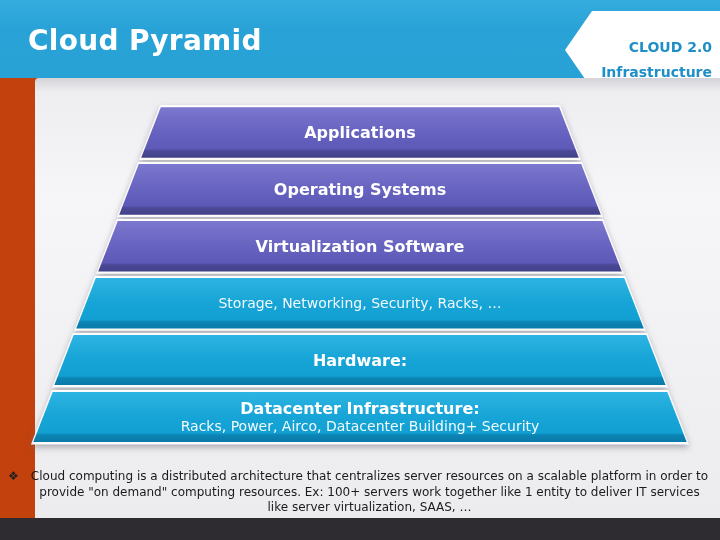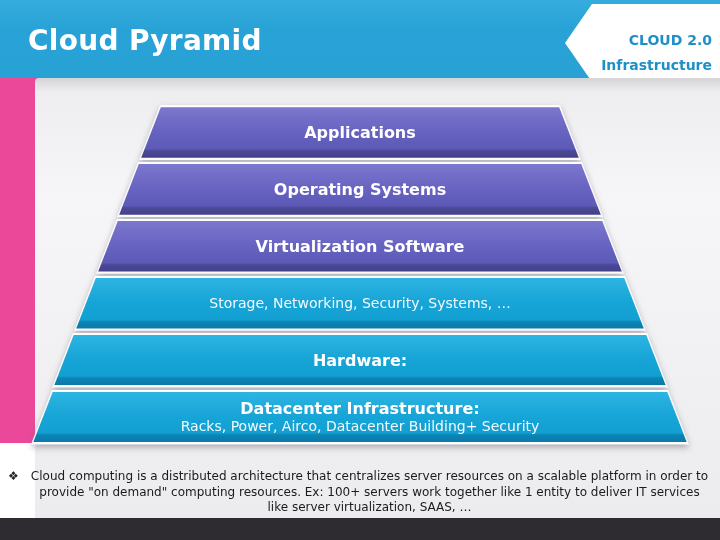--- a/index.html
+++ b/index.html
@@ -1,34 +1,34 @@
 <!DOCTYPE html>
 <html><head>
 <meta charset="utf-8">
 <style>
   html,body{margin:0;padding:0;}
   body{
     width:720px;height:540px;position:relative;overflow:hidden;
     background:#ffffff;
     font-family:"DejaVu Sans","Liberation Sans",sans-serif;
   }
-  .slide{position:absolute;inset:0;width:720px;height:443px;background:#ec4899;}
+  .slide{position:absolute;inset:0;width:720px;height:540px;background:#c2410c;}
 
   
   .header{
     position:absolute;left:0;top:0;width:720px;height:78px;
     background:linear-gradient(180deg,#36acde 0%,#29a3d7 35%,#28a1d5 100%);
   }
   .header-title{
     position:absolute;left:28px;top:24px;
     font-size:28px;font-weight:bold;color:#ffffff;letter-spacing:.3px;
     white-space:nowrap;
   }
   .badge{
-    position:absolute;left:565px;top:4px;width:155px;height:78px;
+    position:absolute;left:565px;top:11px;width:155px;height:78px;
     background:#ffffff;
     clip-path:polygon(27px 0, 100% 0, 100% 100%, 27px 100%, 0 50%);
     display:flex;flex-direction:column;align-items:flex-end;
     padding:29px 8px 0 0;box-sizing:border-box;gap:10px;
   }
   .badge-line{
     font-size:14px;font-weight:bold;color:#1f8fc7;line-height:15px;white-space:nowrap;
   }
 
   
@@ -123,21 +123,21 @@
       <div class="shape-fill"></div>
       <div class="layer-text">
         <div class="layer-title">Virtualization Software</div>
       </div>
     </div>
 
     <div class="layer cyan layer4">
       <div class="shape-white"></div>
       <div class="shape-fill"></div>
       <div class="layer-text">
-        <div class="layer-sub">Storage, Networking, Security, Systems, …</div>
+        <div class="layer-sub">Storage, Networking, Security, Racks, …</div>
       </div>
     </div>
 
     <div class="layer cyan layer5">
       <div class="shape-white"></div>
       <div class="shape-fill"></div>
       <div class="layer-text">
         <div class="layer-title">Hardware:</div>
       </div>
     </div>

